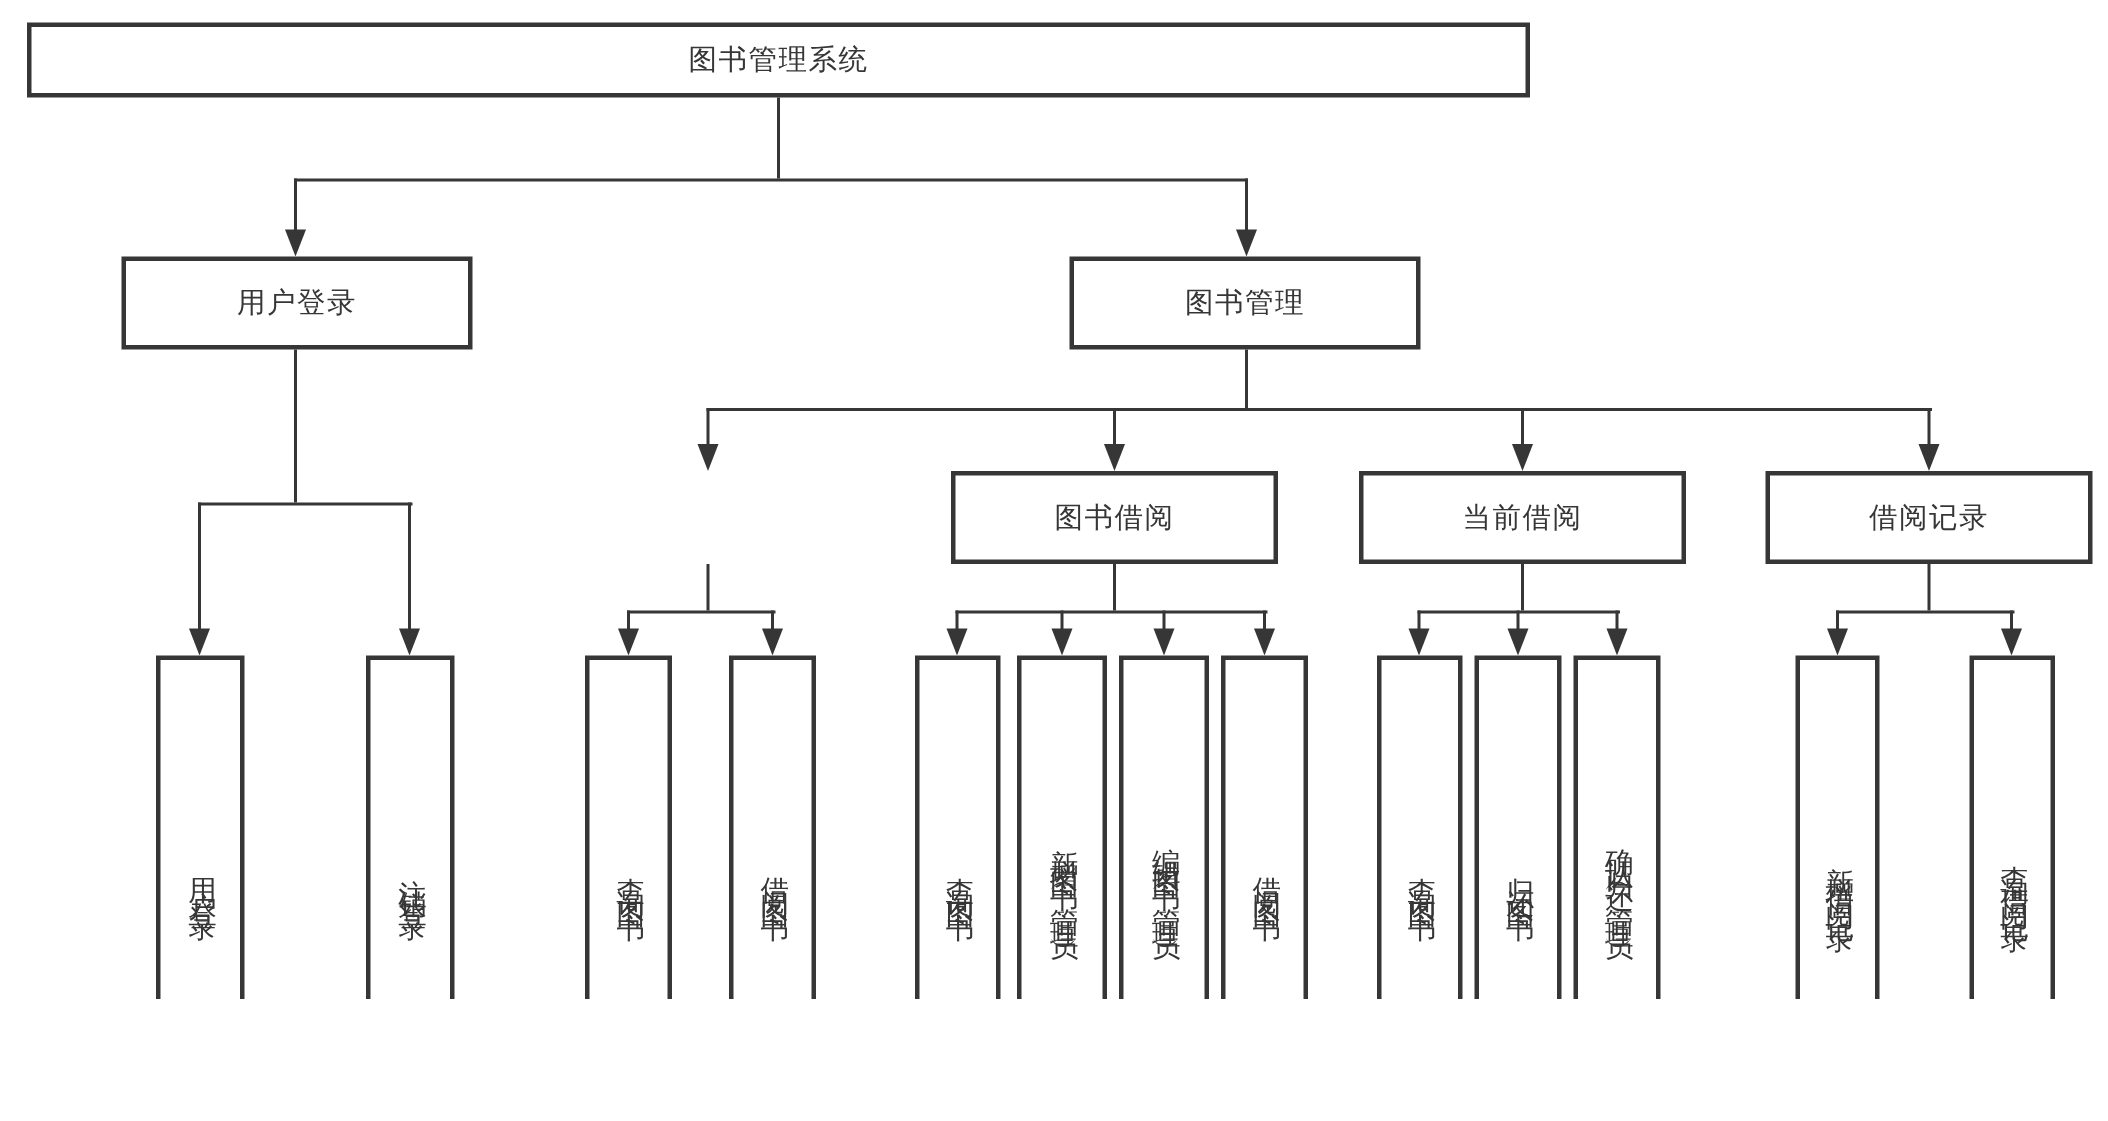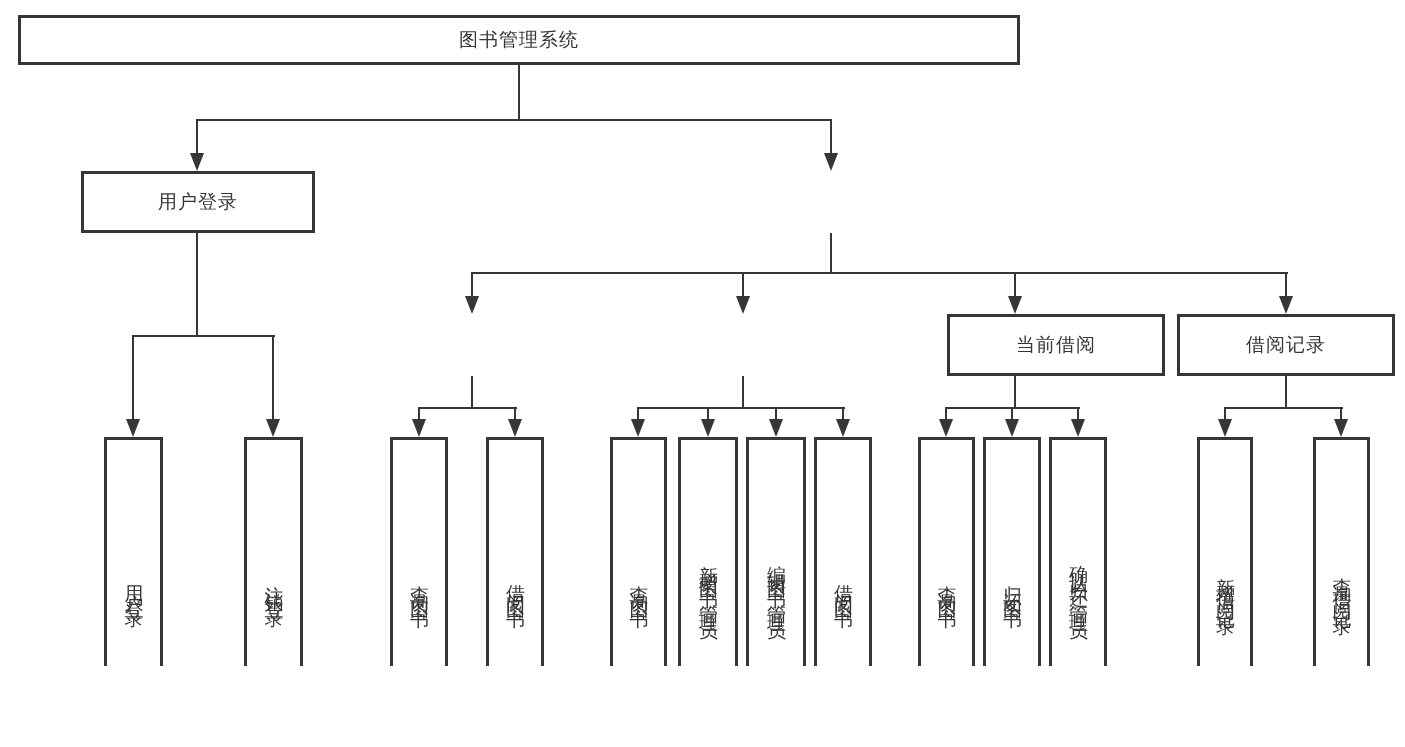--- a/index.html
+++ b/index.html
@@ -67,40 +67,46 @@
   <div class="vl" style="left:518px; top:65px; height:54px;"></div>
   <div class="hl" style="left:196px; top:119px; width:636px;"></div>
   <div class="vl" style="left:196px; top:119px; height:36px;"></div>
   <div class="ah" style="left:190px; top:153px;"></div>
   <div class="vl" style="left:830px; top:119px; height:36px;"></div>
   <div class="ah" style="left:824px; top:153px;"></div>
 
   <div class="box" style="left:81px; top:171px; width:234px; height:62px;">
     <span>用户登录</span>
   </div>
+  <div class="box" style="left:713px; top:171px; width:234px; height:62px;">
+    <span>图书管理</span>
+  </div>
 
   <div class="vl" style="left:196px; top:233px; height:102px;"></div>
   <div class="hl" style="left:132px; top:335px; width:143px;"></div>
   <div class="vl" style="left:132px; top:335px; height:86px;"></div>
   <div class="ah" style="left:126px; top:419px;"></div>
   <div class="vl" style="left:272px; top:335px; height:86px;"></div>
   <div class="ah" style="left:266px; top:419px;"></div>
 
   <div class="vl" style="left:830px; top:233px; height:39px;"></div>
   <div class="hl" style="left:471px; top:272px; width:817px;"></div>
   <div class="vl" style="left:471px;  top:272px; height:26px;"></div>
   <div class="ah" style="left:465px;  top:296px;"></div>
   <div class="vl" style="left:742px;  top:272px; height:26px;"></div>
   <div class="ah" style="left:736px;  top:296px;"></div>
   <div class="vl" style="left:1014px; top:272px; height:26px;"></div>
   <div class="ah" style="left:1008px; top:296px;"></div>
   <div class="vl" style="left:1285px; top:272px; height:26px;"></div>
   <div class="ah" style="left:1279px; top:296px;"></div>
 
-  <div class="box" style="left:947px; top:314px; width:218px; height:62px;">
+  <div class="box" style="left:634px; top:314px; width:218px; height:62px;">
+    <span>图书借阅</span>
+  </div>
+  <div class="box" style="left:906px; top:314px; width:218px; height:62px;">
     <span>当前借阅</span>
   </div>
   <div class="box" style="left:1177px; top:314px; width:218px; height:62px;">
     <span>借阅记录</span>
   </div>
 
   <div class="vl" style="left:471px; top:376px; height:31px;"></div>
   <div class="hl" style="left:418px; top:407px; width:99px;"></div>
   <div class="vl" style="left:418px; top:407px; height:14px;"></div>
   <div class="ah" style="left:412px; top:419px;"></div>

